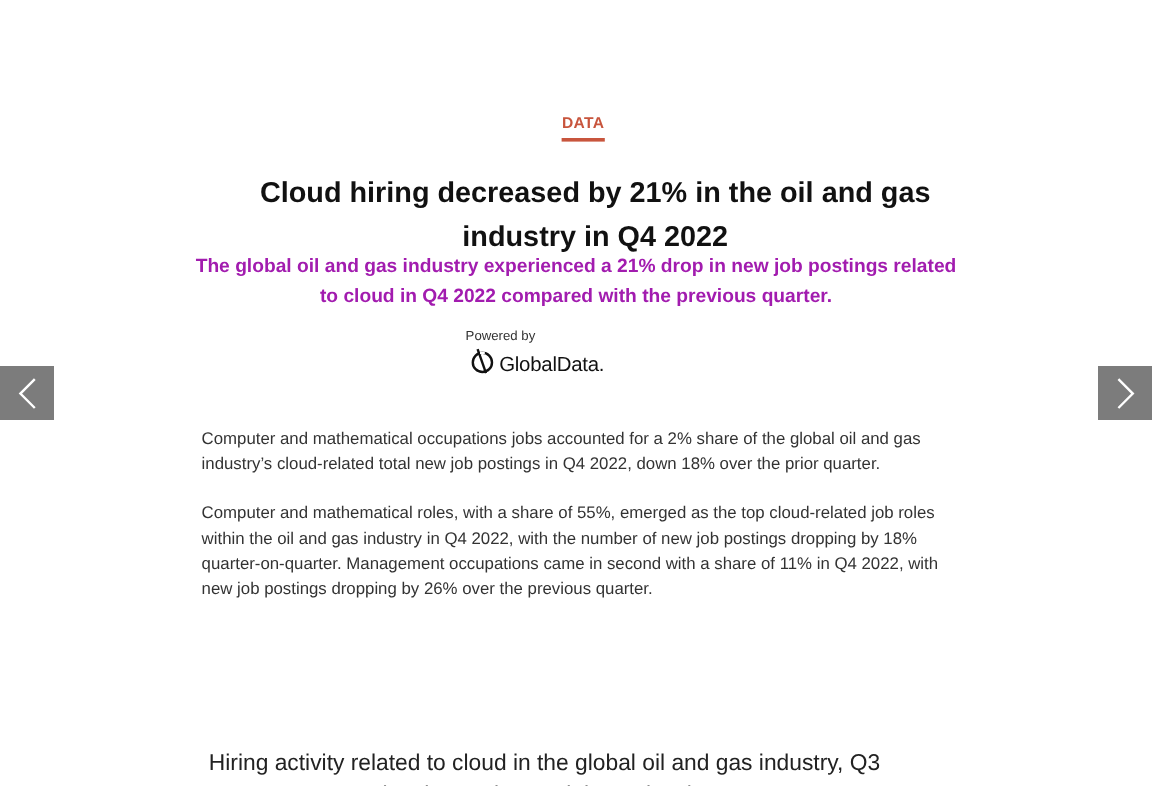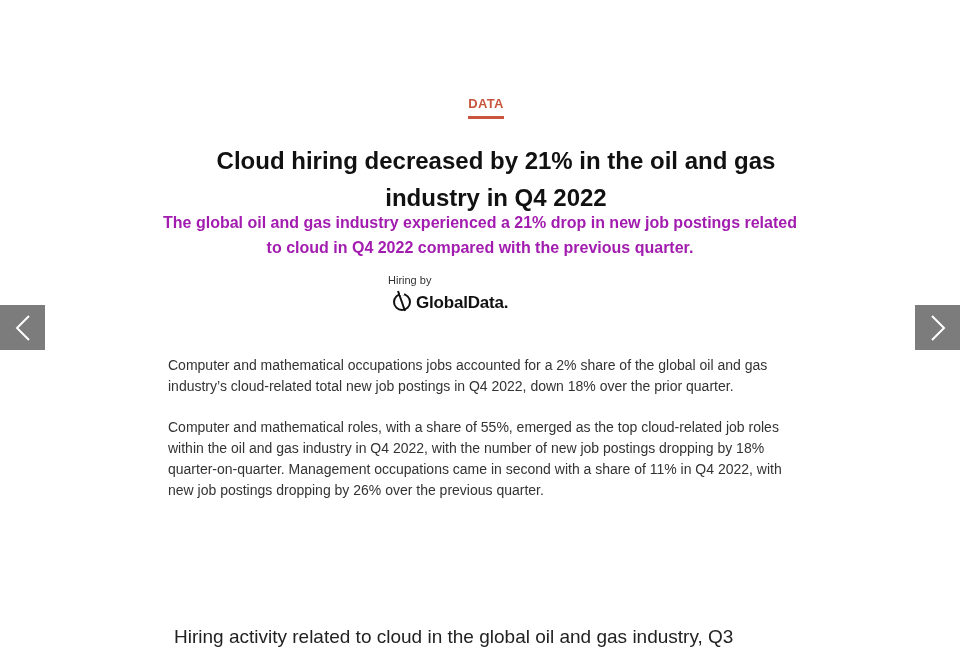--- a/index.html
+++ b/index.html
@@ -3,39 +3,39 @@
 <meta charset="utf-8">
 <style>
   html, body { margin:0; padding:0; background:#ffffff; }
   body { width:960px; height:655px; overflow:hidden; position:relative; font-family:"Liberation Sans", sans-serif; color:#222; }
   .tag { position:absolute; top:94px; left:0; width:960px; text-align:center; }
   .tag span { display:inline-block; font-size:13px; font-weight:bold; color:#c8553d; padding-bottom:5px; border-bottom:3px solid #c8553d; letter-spacing:0.3px;margin-left:12px; }
   .title { position:absolute; top:126px; left:160px; width:640px; text-align:center; font-size:24px; font-weight:bold; line-height:37px; color:#111; margin:16px; }
   .subtitle { position:absolute; top:210px; left:160px; width:640px; text-align:center; font-size:16px; font-weight:bold; line-height:25px; color:#a21caf; margin:0; }
   .powered { position:absolute; top:274px; left:388px; font-size:11px; color:#333; }
   .gd-logo { position:absolute; top:290px; left:392px; display:flex; align-items:center; gap:4px; }
-  .gd-logo .text { font-size:17px; color:#111; font-weight:bold; letter-spacing:-0.2px; }
+  .gd-logo .text { font-size:17px; color:#111; font-weight:normal; letter-spacing:-0.2px; }
   .nav { position:absolute; top:305px; width:45px; height:45px; background:#7c7c7c; display:flex; align-items:center; justify-content:center; cursor:pointer; }
   .nav.prev { left:0; }
   .nav.next { left:915px; }
   .content { position:absolute; top:355px; left:168px; width:616px; font-size:14px; line-height:21px; color:#333; }
   .content p { margin:0 0 20px 0; }
   .chart-title { position:absolute; top:624px; left:174px; width:580px; font-size:19px; line-height:26px; color:#222; font-weight:normal; }
 </style>
 </head>
 <body>
 
 <div class="tag">
   <span>DATA</span>
 </div>
 
 <h1 class="title">Cloud hiring decreased by 21% in the oil and gas industry in Q4 2022</h1>
 <h2 class="subtitle">The global oil and gas industry experienced a 21% drop in new job postings related to cloud in Q4 2022 compared with the previous quarter.</h2>
 
-<div class="powered">Hiring by</div>
+<div class="powered">Powered by</div>
 <div class="gd-logo">
   <span>
     <svg width="20" height="22" viewBox="0 0 20 22">
       <circle cx="10" cy="12" r="8" fill="none" stroke="#111" stroke-width="2"></circle>
       <line x1="6" y1="1" x2="13" y2="21" stroke="#111" stroke-width="2"></line>
       <rect x="8" y="3" width="4" height="2" fill="#fff"></rect>
     </svg>
   </span>
   <span class="text">GlobalData.</span>
 </div>

